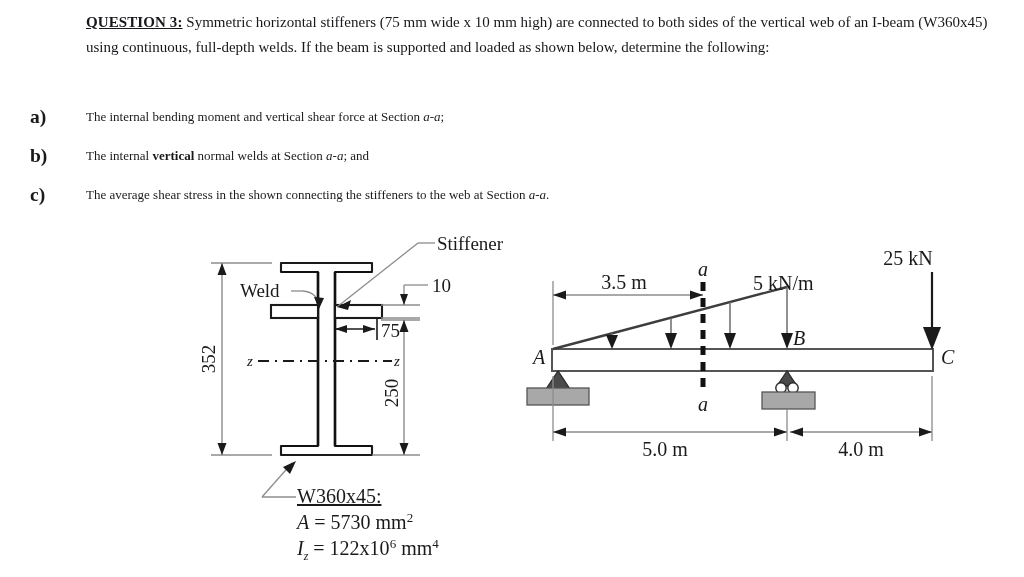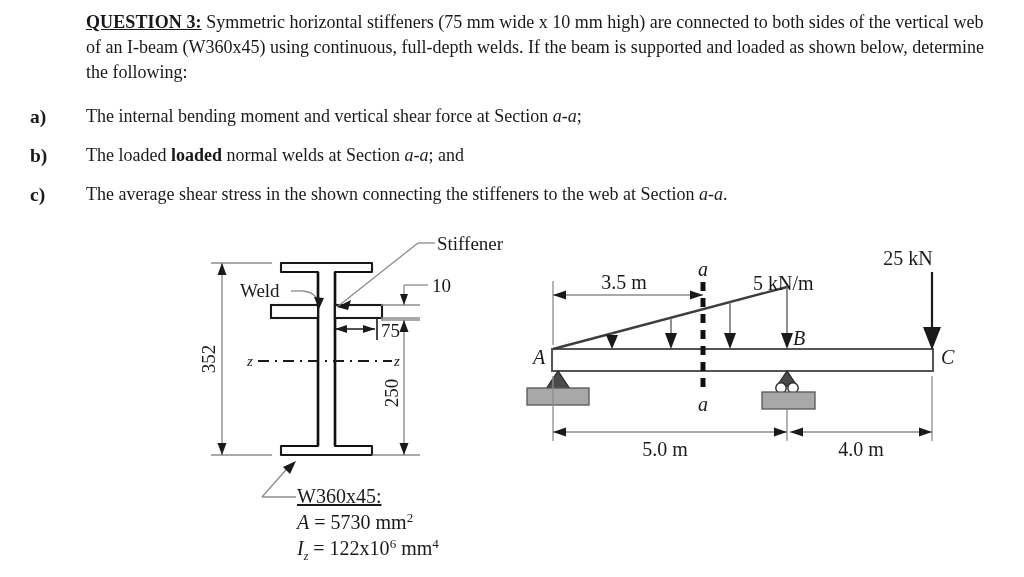--- a/index.html
+++ b/index.html
@@ -20,21 +20,21 @@
   #question-block {
     position: absolute;
     left: 0;
     top: 0;
     width: 1024px;
   }
   .q-para {
     position: absolute;
     left: 86px;
     width: 912px;
-    font-size: 18px;
+    font-size: 15px;
     line-height: 25px;
     color: #18181c;
     text-align: left;
   }
   #q-intro { top: 10px; }
   .q-head {
     font-weight: bold;
     text-decoration: underline;
     letter-spacing: 0.1px;
   }
@@ -47,21 +47,21 @@
     position: absolute;
     left: 30px;
     width: 40px;
     font-weight: bold;
     font-size: 19.5px;
   }
   .q-text {
     position: absolute;
     left: 86px;
     width: 920px;
-    font-size: 18px;
+    font-size: 13px;
   }
   .ital { font-style: italic; }
   .bld  { font-weight: bold; }
 
   
   #figures {
     position: absolute;
     left: 0;
     top: 0;
     width: 1024px;
@@ -86,21 +86,21 @@
     <span>If the beam is supported and loaded as shown below, determine the following:</span>
   </div>
 
   <div class="q-item" style="top:104px;">
     <span class="q-marker">a)</span>
     <span class="q-text"><span>The internal bending moment and vertical shear force at Section </span><span class="ital">a-a</span><span>;</span></span>
   </div>
 
   <div class="q-item" style="top:143px;">
     <span class="q-marker">b)</span>
-    <span class="q-text"><span>The loaded </span><span class="bld">loaded</span><span> normal welds at Section </span><span class="ital">a-a</span><span>; and</span></span>
+    <span class="q-text"><span>The internal </span><span class="bld">vertical</span><span> normal welds at Section </span><span class="ital">a-a</span><span>; and</span></span>
   </div>
 
   <div class="q-item" style="top:182px;">
     <span class="q-marker">c)</span>
     <span class="q-text"><span>The average shear stress in the shown connecting the stiffeners to the web at Section </span><span class="ital">a-a</span><span>.</span></span>
   </div>
 
 </div>
 
 <div id="figures">

